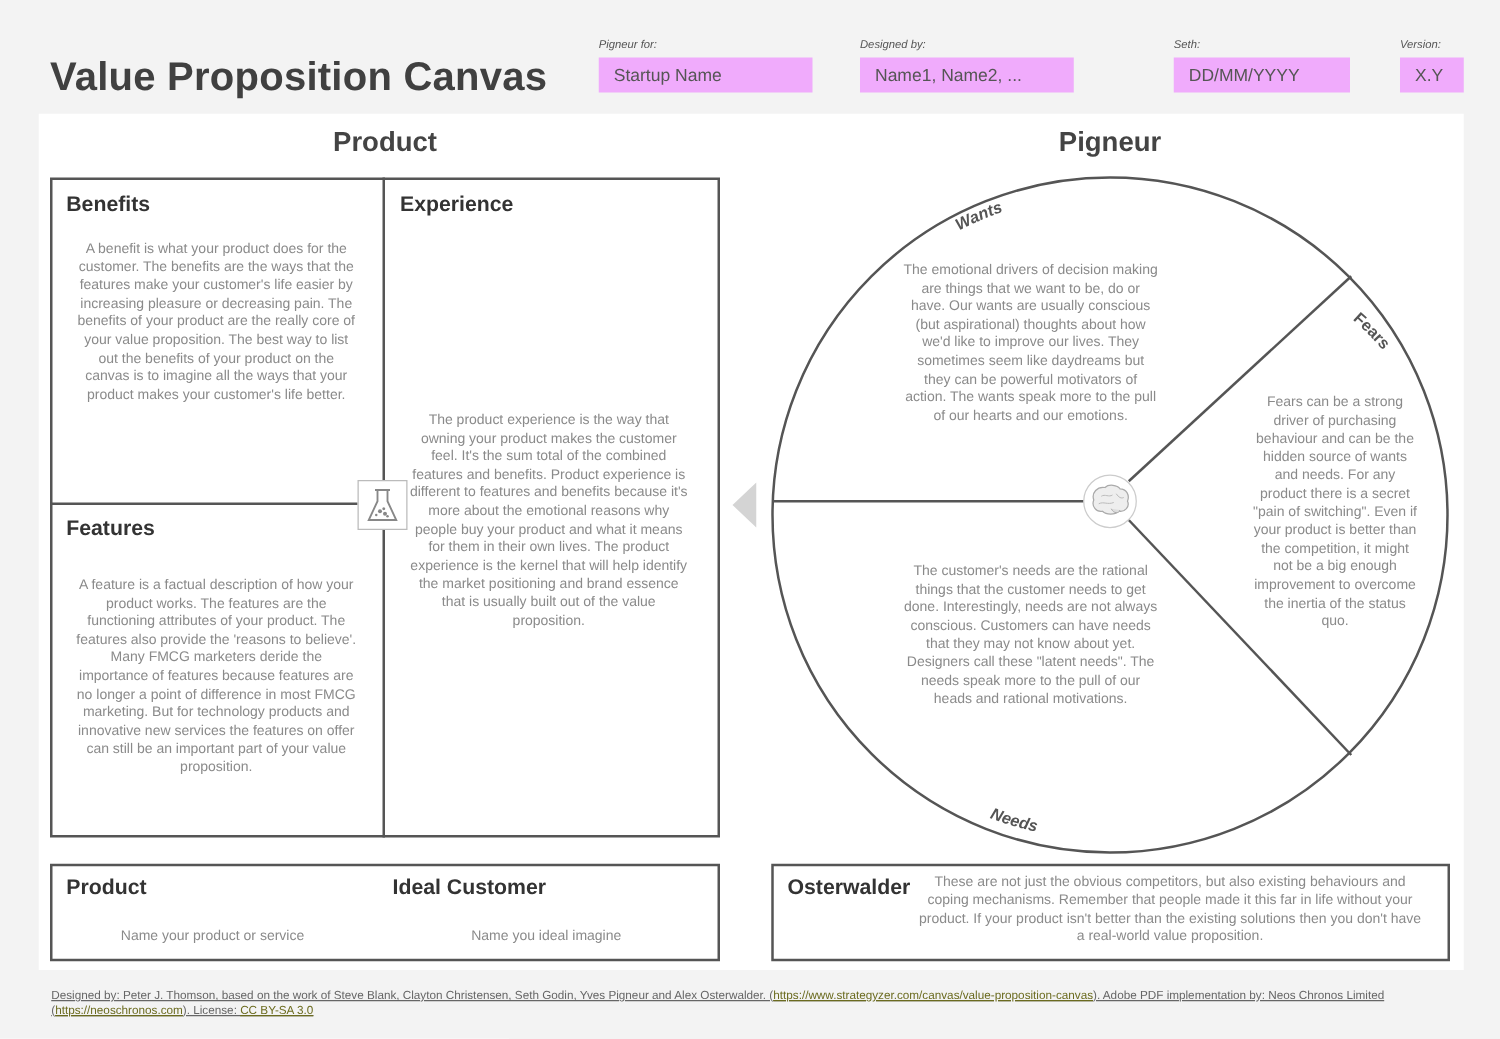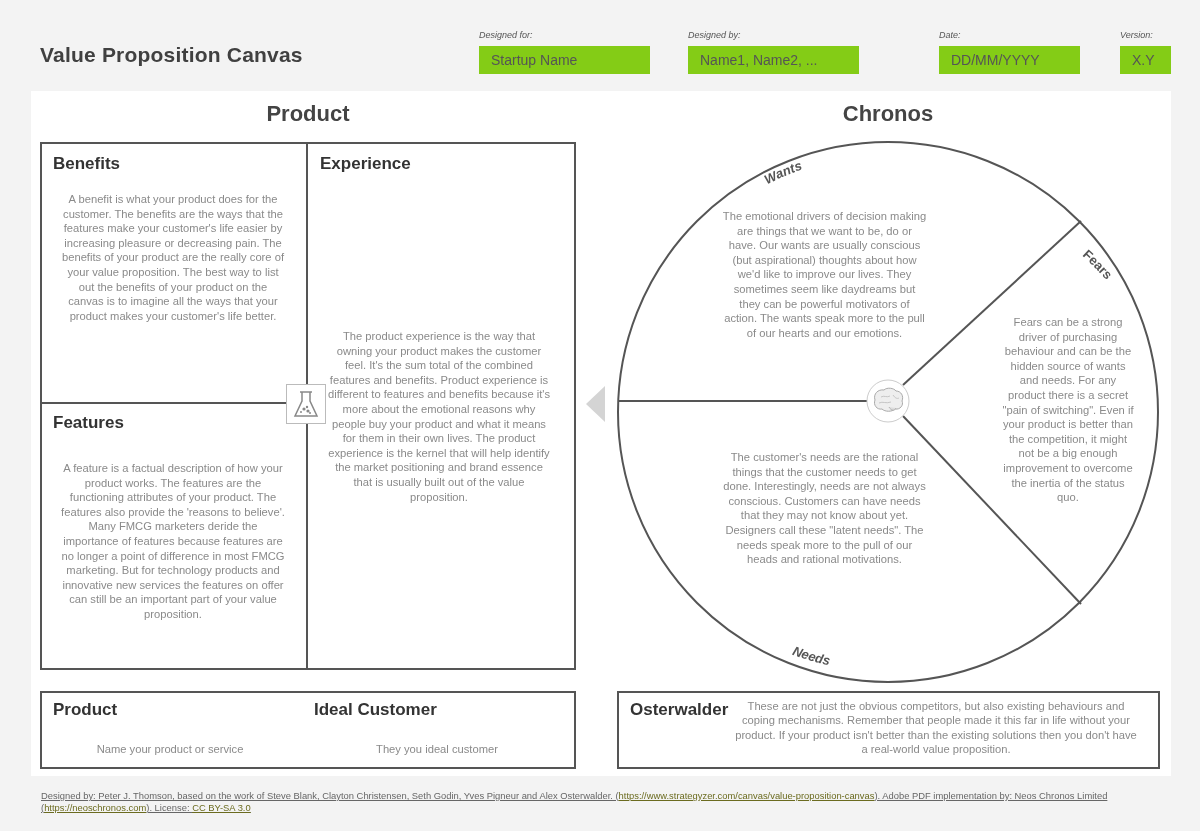--- a/index.html
+++ b/index.html
@@ -2,53 +2,53 @@
 <html><head>
 <meta charset="utf-8">
 <style>
   html, body { margin:0; padding:0; }
   body {
     width:1200px; height:831px; background:#f3f3f3;
     font-family:"Liberation Sans", sans-serif; color:#444;
     position:relative; overflow:hidden;
   }
   .abs { position:absolute; }
-  .title { left:40px; top:43px; font-size:21px; font-weight:bold; color:#404040; letter-spacing:0.2px; }
+  .title { left:40px; top:43px; font-size:32px; font-weight:bold; color:#404040; letter-spacing:0.2px; }
   .meta-label { font-size:9px; font-style:italic; color:#555; }
-  .meta-box { background:#84cc16; font-size:14px; color:#555; padding-left:12px; box-sizing:border-box; line-height:28px; height:28px; }
+  .meta-box { background:#f0abfc; font-size:14px; color:#555; padding-left:12px; box-sizing:border-box; line-height:28px; height:28px; }
   .sheet { left:31px; top:91px; width:1140px; height:685px; background:#fff; }
   .section-title { font-size:22px; font-weight:bold; color:#444; text-align:center; }
   .box { border:2px solid #555; box-sizing:border-box; }
   .box-title { font-size:17px; font-weight:bold; color:#333; }
   .desc { font-size:11.2px; line-height:14.6px; color:#8a8a8a;text-align:center; }
   .footer { left:41px; top:790px; font-size:9.4px; line-height:12px; color:#666; width:1130px;text-decoration:underline; }
   .footer a { color:#6b6b1f; text-decoration:underline; }
   .flask { left:286px; top:384px; width:40px; height:40px; background:#fff; border:1px solid #bbb; box-sizing:border-box; }
 </style>
 </head>
 <body>
 
 <div class="abs title">Value Proposition Canvas</div>
 
-<div class="abs meta-label" style="left:479px;top:30px;">Designed for:</div>
+<div class="abs meta-label" style="left:479px;top:30px;">Pigneur for:</div>
 <div class="abs meta-box" style="left:479px;top:46px;width:171px;">Startup Name</div>
 
 <div class="abs meta-label" style="left:688px;top:30px;">Designed by:</div>
 <div class="abs meta-box" style="left:688px;top:46px;width:171px;">Name1, Name2, ...</div>
 
-<div class="abs meta-label" style="left:939px;top:30px;">Date:</div>
+<div class="abs meta-label" style="left:939px;top:30px;">Seth:</div>
 <div class="abs meta-box" style="left:939px;top:46px;width:141px;">DD/MM/YYYY</div>
 
 <div class="abs meta-label" style="left:1120px;top:30px;">Version:</div>
 <div class="abs meta-box" style="left:1120px;top:46px;width:51px;">X.Y</div>
 
 <div class="abs sheet"></div>
 
 <div class="abs section-title" style="left:208px;top:101px;width:200px;">Product</div>
-<div class="abs section-title" style="left:788px;top:101px;width:200px;">Chronos</div>
+<div class="abs section-title" style="left:788px;top:101px;width:200px;">Pigneur</div>
 
 <div class="abs box" style="left:40px;top:142px;width:536px;height:528px;"></div>
 <div class="abs" style="left:306px;top:142px;width:2px;height:528px;background:#555;"></div>
 <div class="abs" style="left:40px;top:402px;width:268px;height:2px;background:#555;"></div>
 
 <div class="abs box-title" style="left:53px;top:154px;">Benefits</div>
 <div class="abs desc" style="left:60px;top:192px;width:226px;">A benefit is what your product does for the customer. The benefits are the ways that the features make your customer's life easier by increasing pleasure or decreasing pain. The benefits of your product are the really core of your value proposition. The best way to list out the benefits of your product on the canvas is to imagine all the ways that your product makes your customer's life better.</div>
 
 <div class="abs box-title" style="left:53px;top:413px;">Features</div>
 <div class="abs desc" style="left:60px;top:461px;width:226px;">A feature is a factual description of how your product works. The features are the functioning attributes of your product. The features also provide the 'reasons to believe'. Many FMCG marketers deride the importance of features because features are no longer a point of difference in most FMCG marketing. But for technology products and innovative new services the features on offer can still be an important part of your value proposition.</div>
@@ -109,21 +109,21 @@
 </svg>
 
 <div class="abs desc" style="left:722px;top:209px;width:205px;">The emotional drivers of decision making are things that we want to be, do or have. Our wants are usually conscious (but aspirational) thoughts about how we'd like to improve our lives. They sometimes seem like daydreams but they can be powerful motivators of action. The wants speak more to the pull of our hearts and our emotions.</div>
 <div class="abs desc" style="left:1002px;top:315px;width:132px;">Fears can be a strong driver of purchasing behaviour and can be the hidden source of wants and needs. For any product there is a secret "pain of switching". Even if your product is better than the competition, it might not be a big enough improvement to overcome the inertia of the status quo.</div>
 <div class="abs desc" style="left:722px;top:450px;width:205px;">The customer's needs are the rational things that the customer needs to get done. Interestingly, needs are not always conscious. Customers can have needs that they may not know about yet. Designers call these "latent needs". The needs speak more to the pull of our heads and rational motivations.</div>
 
 <div class="abs box" style="left:40px;top:691px;width:536px;height:78px;"></div>
 <div class="abs box-title" style="left:53px;top:700px;">Product</div>
 <div class="abs desc" style="left:60px;top:742px;width:220px;">Name your product or service</div>
 <div class="abs box-title" style="left:314px;top:700px;">Ideal Customer</div>
-<div class="abs desc" style="left:327px;top:742px;width:220px;">They you ideal customer</div>
+<div class="abs desc" style="left:327px;top:742px;width:220px;">Name you ideal imagine</div>
 
 <div class="abs box" style="left:617px;top:691px;width:543px;height:78px;"></div>
 <div class="abs box-title" style="left:630px;top:700px;">Osterwalder</div>
 <div class="abs desc" style="left:731px;top:699px;width:410px;line-height:14.3px;">These are not just the obvious competitors, but also existing behaviours and coping mechanisms. Remember that people made it this far in life without your product. If your product isn't better than the existing solutions then you don't have a real-world value proposition.</div>
 
 <div class="abs footer">
   <span>Designed by: Peter J. Thomson, based on the work of Steve Blank, Clayton Christensen, Seth Godin, Yves Pigneur and Alex Osterwalder. (</span><a>https://www.strategyzer.com/canvas/value-proposition-canvas</a><span>). Adobe PDF implementation by: Neos Chronos Limited (</span><a>https://neoschronos.com</a><span>). License: </span><a>CC BY-SA 3.0</a>
 </div>
 
 </body></html>

